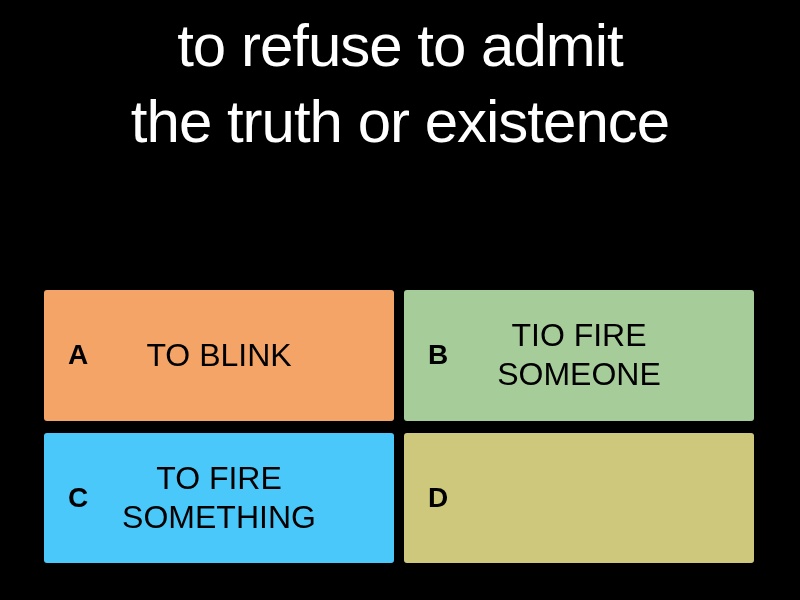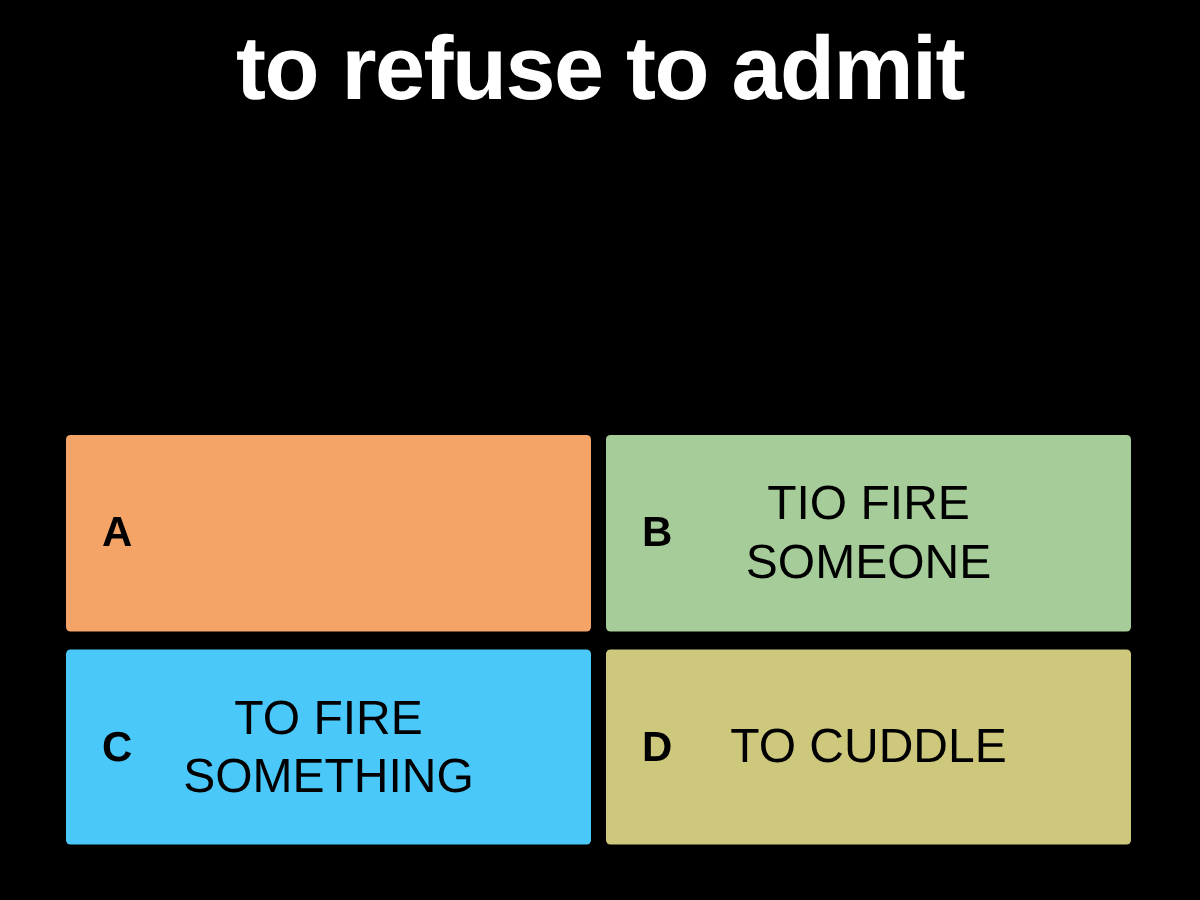--- a/index.html
+++ b/index.html
@@ -17,21 +17,21 @@
     width: 800px;
     height: 600px;
     background: #000000;
   }
   .question {
     position: absolute;
     top: 8px;
     left: 0;
     width: 800px;
     text-align: center;
-    font-weight: bold;
+    font-weight: normal;
     font-size: 60px;
     line-height: 76px;
     letter-spacing: -1px;
     color: #ffffff;
   }
   .answers {
     position: absolute;
     left: 44px;
     top: 290px;
     width: 710px;
@@ -71,37 +71,38 @@
     color: #000000;
   }
 </style>
 </head>
 <body>
 
 <div class="stage" style="background-color: rgb(0, 0, 0);">
 
   <div class="question">
     <div>to refuse to admit</div>
+    <div>the truth or existence</div>
   </div>
 
   <div class="answers">
 
     <button class="answer" style="background-color: rgb(244, 164, 103);">
       <span class="letter">A</span>
+      <span class="text">TO BLINK</span>
     </button>
 
     <button class="answer" style="background-color: rgb(166, 205, 153);">
       <span class="letter">B</span>
       <span class="text">TIO FIRE SOMEONE</span>
     </button>
 
     <button class="answer" style="background-color: rgb(74, 200, 250);">
       <span class="letter">C</span>
       <span class="text">TO FIRE SOMETHING</span>
     </button>
 
     <button class="answer" style="background-color: rgb(206, 200, 125);">
       <span class="letter">D</span>
-      <span class="text">TO CUDDLE</span>
     </button>
 
   </div>
 </div>
 
 </body></html>

